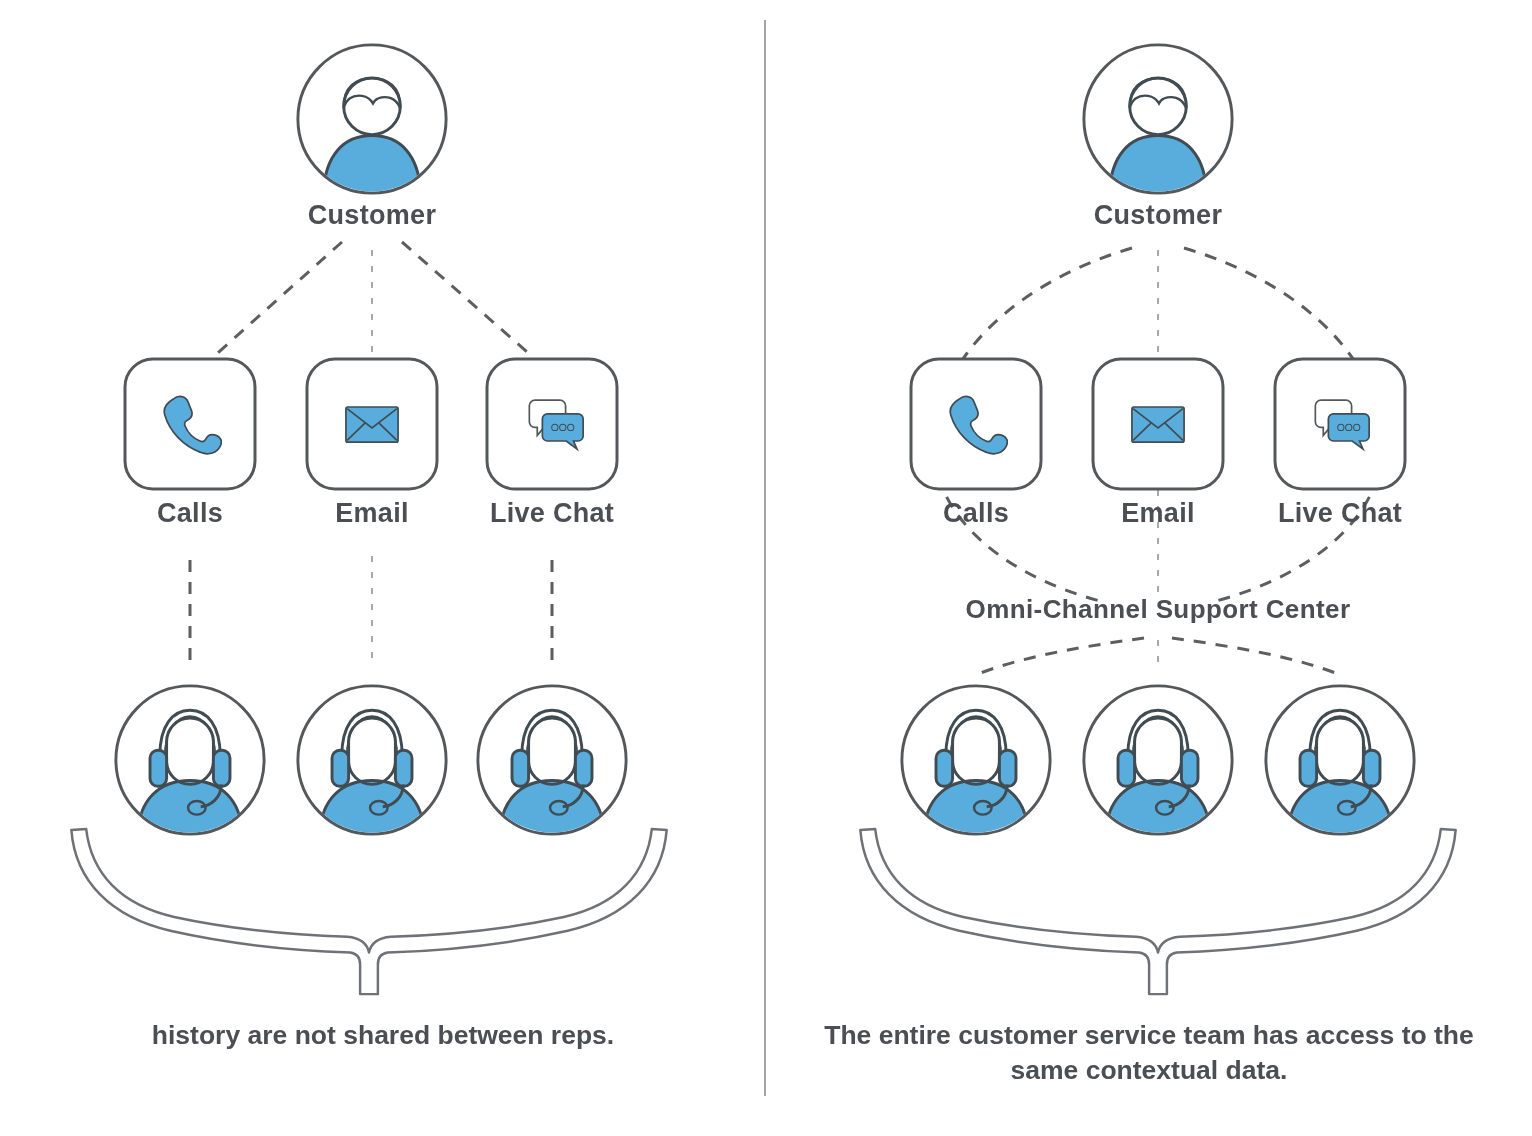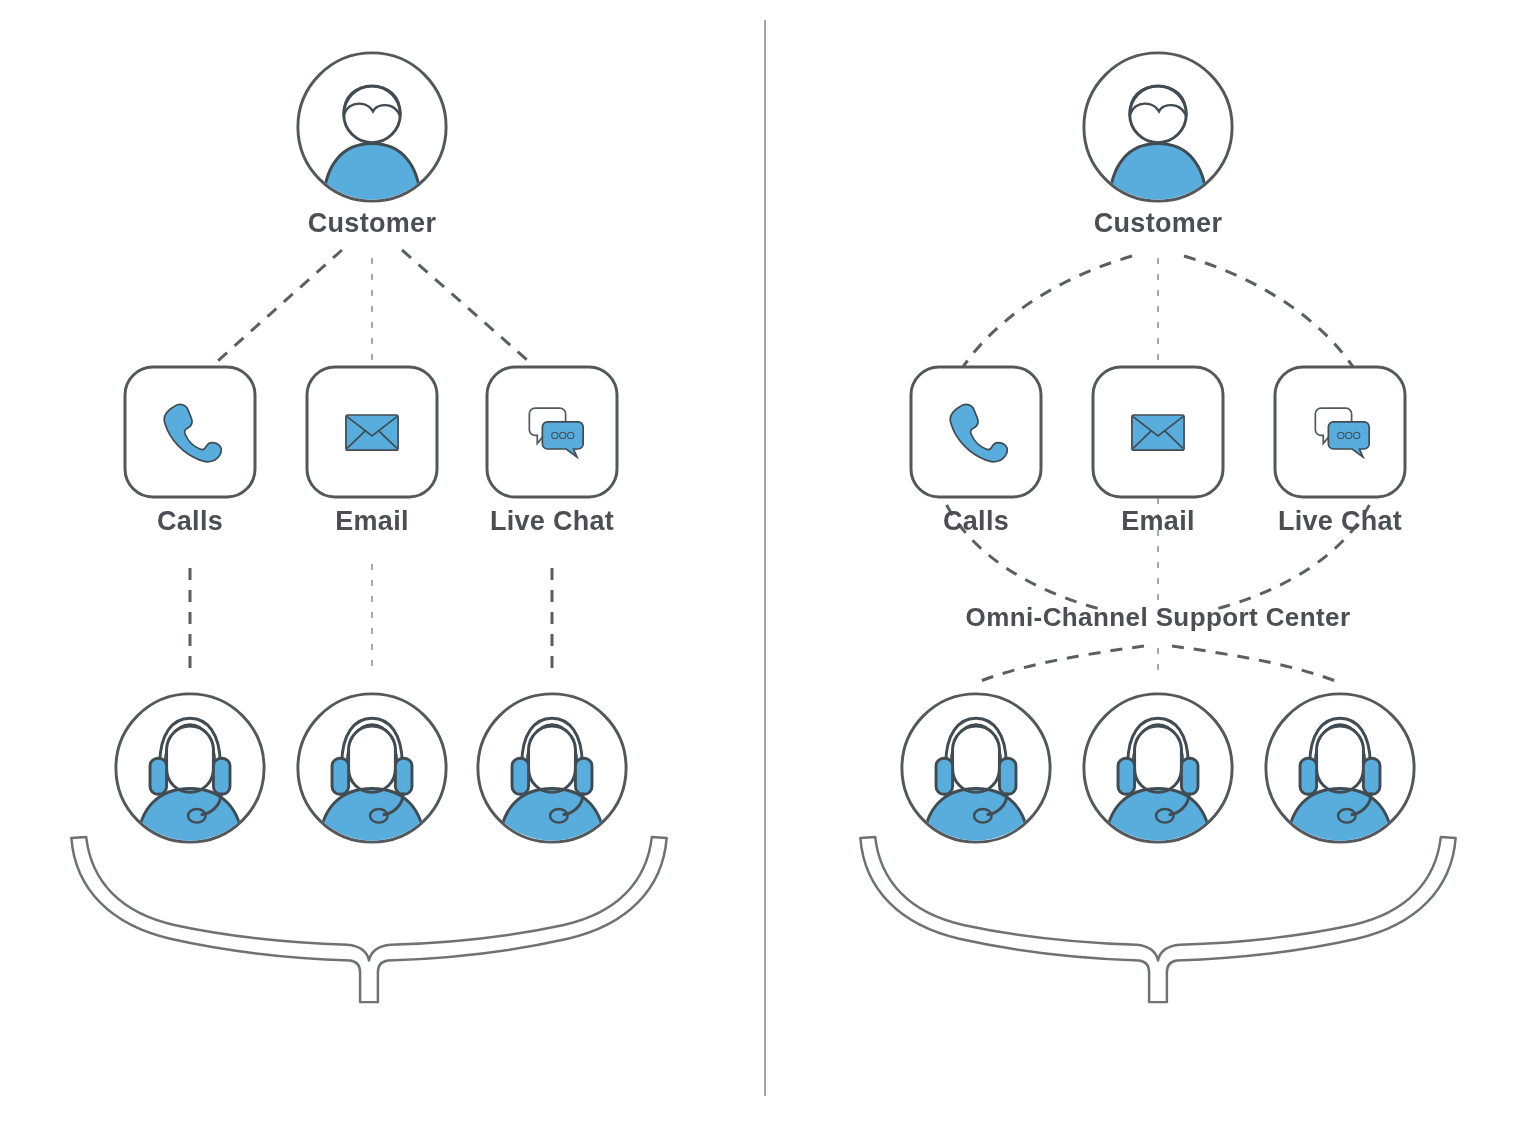--- a/index.html
+++ b/index.html
@@ -1,18 +1,18 @@
 <!DOCTYPE html>
 <html style="--accent-blue: #58ADDC; --icon-outline: #414B52; --shape-outline: #55585B; --dash-dark: #5B5F62; --dash-light: #A7AAAC; --text: #4B4F53; --divider: #A3A6A8;"><head>
 <meta charset="utf-8">
 <style>
   html,body{margin:0;padding:0;background:#fff;}
   body{width:1532px;height:1136px;position:relative;overflow:hidden;
        font-family:"Liberation Sans",sans-serif;color:var(--text,#4b4f53);}
-  .panel{position:absolute;top:12px;width:766px;height:1076px;padding-left:8px;}
+  .panel{position:absolute;top:4px;width:766px;height:1076px;padding-left:8px;}
   .panel svg.layer{position:absolute;left:0;top:0;}
   .lbl{position:absolute;text-align:center;font-weight:700;letter-spacing:.3px;color:var(--text);}
   .customer-lbl{top:196px;font-size:27px;width:220px;}
   .chan-lbl{top:494px;font-size:27px;width:200px;}
   .hub-title{top:590px;font-size:26px;width:640px;letter-spacing:.4px;}
   .caption{position:absolute;top:1014px;width:766px;left:0;text-align:center;
            font-weight:700;font-size:26.5px;line-height:1.32;color:var(--text);}
   .caption div{white-space:nowrap;}
   .divider{position:absolute;left:764px;top:20px;width:2px;height:1076px;background:var(--divider);}
   
@@ -107,20 +107,21 @@
 
     <use href="#sym-brace" x="65" y="822" width="608" height="178"></use>
   </svg>
 
   <div class="lbl customer-lbl" style="left:262px">Customer</div>
   <div class="lbl chan-lbl" style="left:90px">Calls</div>
   <div class="lbl chan-lbl" style="left:272px">Email</div>
   <div class="lbl chan-lbl" style="left:452px">Live Chat</div>
 
   <div class="caption">
+    <div>history are not shared between reps.</div>
   </div>
 </div>
 
 <div class="panel" style="left:766px">
   <svg class="layer" width="766" height="1136" viewBox="0 0 766 1136">
     <path class="dash-dark" d="M366,244 C250,278 168,356 168,442 C168,514 240,572 334,597"></path>
     <path class="dash-dark" d="M418,244 C534,278 616,356 616,442 C616,514 544,572 450,597"></path>
     <path class="dash-light" d="M392,246 L392,588"></path>
 
     <rect x="145" y="355" width="130" height="130" rx="28" class="shape-outline" stroke-width="3"></rect>
@@ -142,15 +143,19 @@
 
     <use href="#sym-brace" x="88" y="822" width="608" height="178"></use>
   </svg>
 
   <div class="lbl customer-lbl" style="left:282px">Customer</div>
   <div class="lbl chan-lbl" style="left:110px">Calls</div>
   <div class="lbl chan-lbl" style="left:292px">Email</div>
   <div class="lbl chan-lbl" style="left:474px">Live Chat</div>
   <div class="lbl hub-title" style="left:72px">Omni-Channel Support Center</div>
 
+  <div class="caption">
+    <div>The entire customer service team has access to the</div>
+    <div>same contextual data.</div>
+  </div>
 </div>
 
 <div class="divider"></div>
 
 </body></html>

